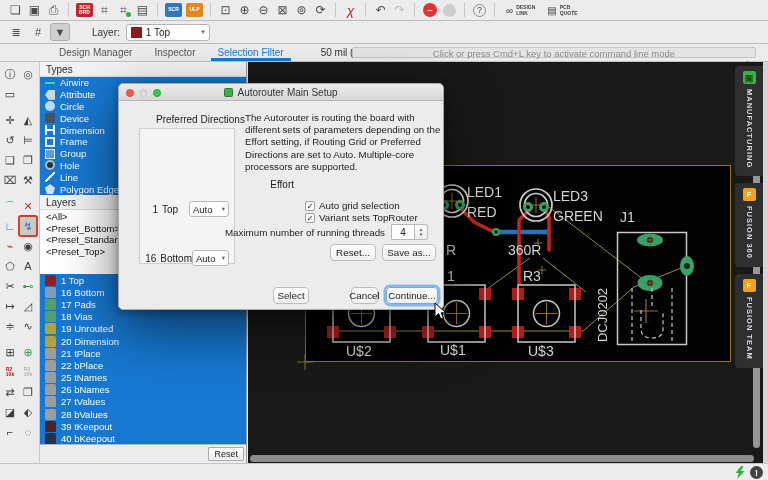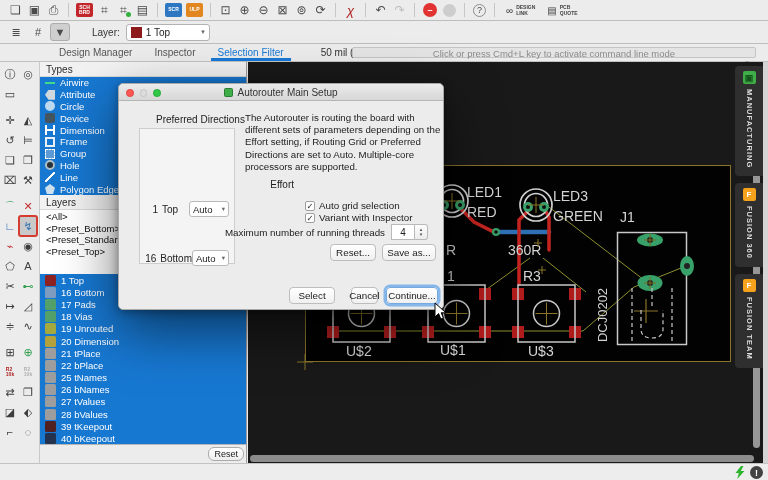--- a/index.html
+++ b/index.html
@@ -70,21 +70,21 @@
   .i-hole { background:#263238; border:2px solid #b0bec5; border-radius:50%; }
   .i-line { background:linear-gradient(135deg,transparent 42%,#fff 42%,#fff 58%,transparent 58%); }
   .i-poly { background:#cfe0ef; clip-path:polygon(50% 0,100% 38%,81% 100%,19% 100%,0 38%); }
   .presets { background:#fff; height:55px; padding-top:1px; }
   .prow { height:11.5px; display:flex; align-items:center; padding-left:6px; color:#111; font-size:9.5px; }
   .gapwhite { height:9px; background:#fff; }
   .layerlist { height:178px; background:#1778d2; overflow:hidden; }
   .lrow { height:12.2px; display:flex; align-items:center; padding-left:5px; color:#fff; font-size:9.5px; }
   .lswatch { width:11px; height:11px; border-radius:1.5px; margin-right:5px; flex:none; }
   .resetstrip { position:absolute; left:0; bottom:0; width:100%; height:19px; background:#ececec; border-top:1px solid #b5b5b5; }
-  .resetbtn { position:absolute; right:2px; top:2px; height:14px; padding:0 5px; background:linear-gradient(#fff,#ededed); border:1px solid #ababab; border-radius:6px; font-size:9px; color:#222; line-height:12px; }
+  .resetbtn { position:absolute; right:2px; top:2px; height:14px; padding:0 5px; background:linear-gradient(#fff,#ededed); border:1px solid #ababab; border-radius:1px; font-size:9px; color:#222; line-height:12px; }
 
   
   .canvas { position:absolute; left:248px; top:0; width:515px; height:401px; background:#191919; }
   .canvas svg { position:absolute; left:0; top:0; }
   .vscroll { position:absolute; right:3px; top:4px; width:7px; height:382px; background:#969696; border-radius:4px; }
   .hscroll { position:absolute; left:2px; bottom:1px; height:7px; width:504px; background:#8c8c8c; border-radius:4px; }
   .rightstrip { position:absolute; left:763px; top:0; width:5px; height:401px; background:#d4d4d4; }
 
   .righttabs { position:absolute; right:0; top:4px; width:28px; display:flex; flex-direction:column; gap:7px; }
   .rtab { background:#2f2f2f; border-radius:4px 0 0 4px; display:flex; flex-direction:column; align-items:center; padding:5px 0 8px; }
@@ -583,34 +583,34 @@
   <div class="effort-row">
     <span class="effort-label">Effort</span>
   </div>
 
   <div class="chk-row" style="top:116px">
     <span class="chkbox">✓</span>
     <span class="chklabel">Auto grid selection</span>
   </div>
   <div class="chk-row" style="top:128px">
     <span class="chkbox">✓</span>
-    <span class="chklabel">Variant with Inspector</span>
+    <span class="chklabel">Variant sets TopRouter</span>
   </div>
 
   <div class="threads-row">
     <span class="threads-label">Maximum number of running threads</span>
     <span class="spinval">4</span>
     <span class="stepper">
       <span>▲</span>
       <span>▼</span>
     </span>
   </div>
 
   <button class="btn" style="top:160px;right:67px;width:46px">Reset...</button>
   <button class="btn" style="top:160px;right:7px;width:54px">Save as...</button>
-  <button class="btn" style="top:203px;right:108px;width:46px">Select</button>
+  <button class="btn" style="top:203px;right:134px;width:36px">Select</button>
   <button class="btn" style="top:203px;right:65px;width:27px">Cancel</button>
   <button class="btn focus" style="top:203px;right:5px;width:52px">Continue...</button>
 </div>
 
 <svg class="cursor" width="13" height="18" viewBox="0 0 13 18">
   <polygon points="1,1 1,15 4.6,11.6 6.8,17 9.4,15.9 7.2,10.8 12,10.8" fill="#fff" stroke="#000" stroke-width="1"></polygon>
 </svg>
 
 </body></html>

